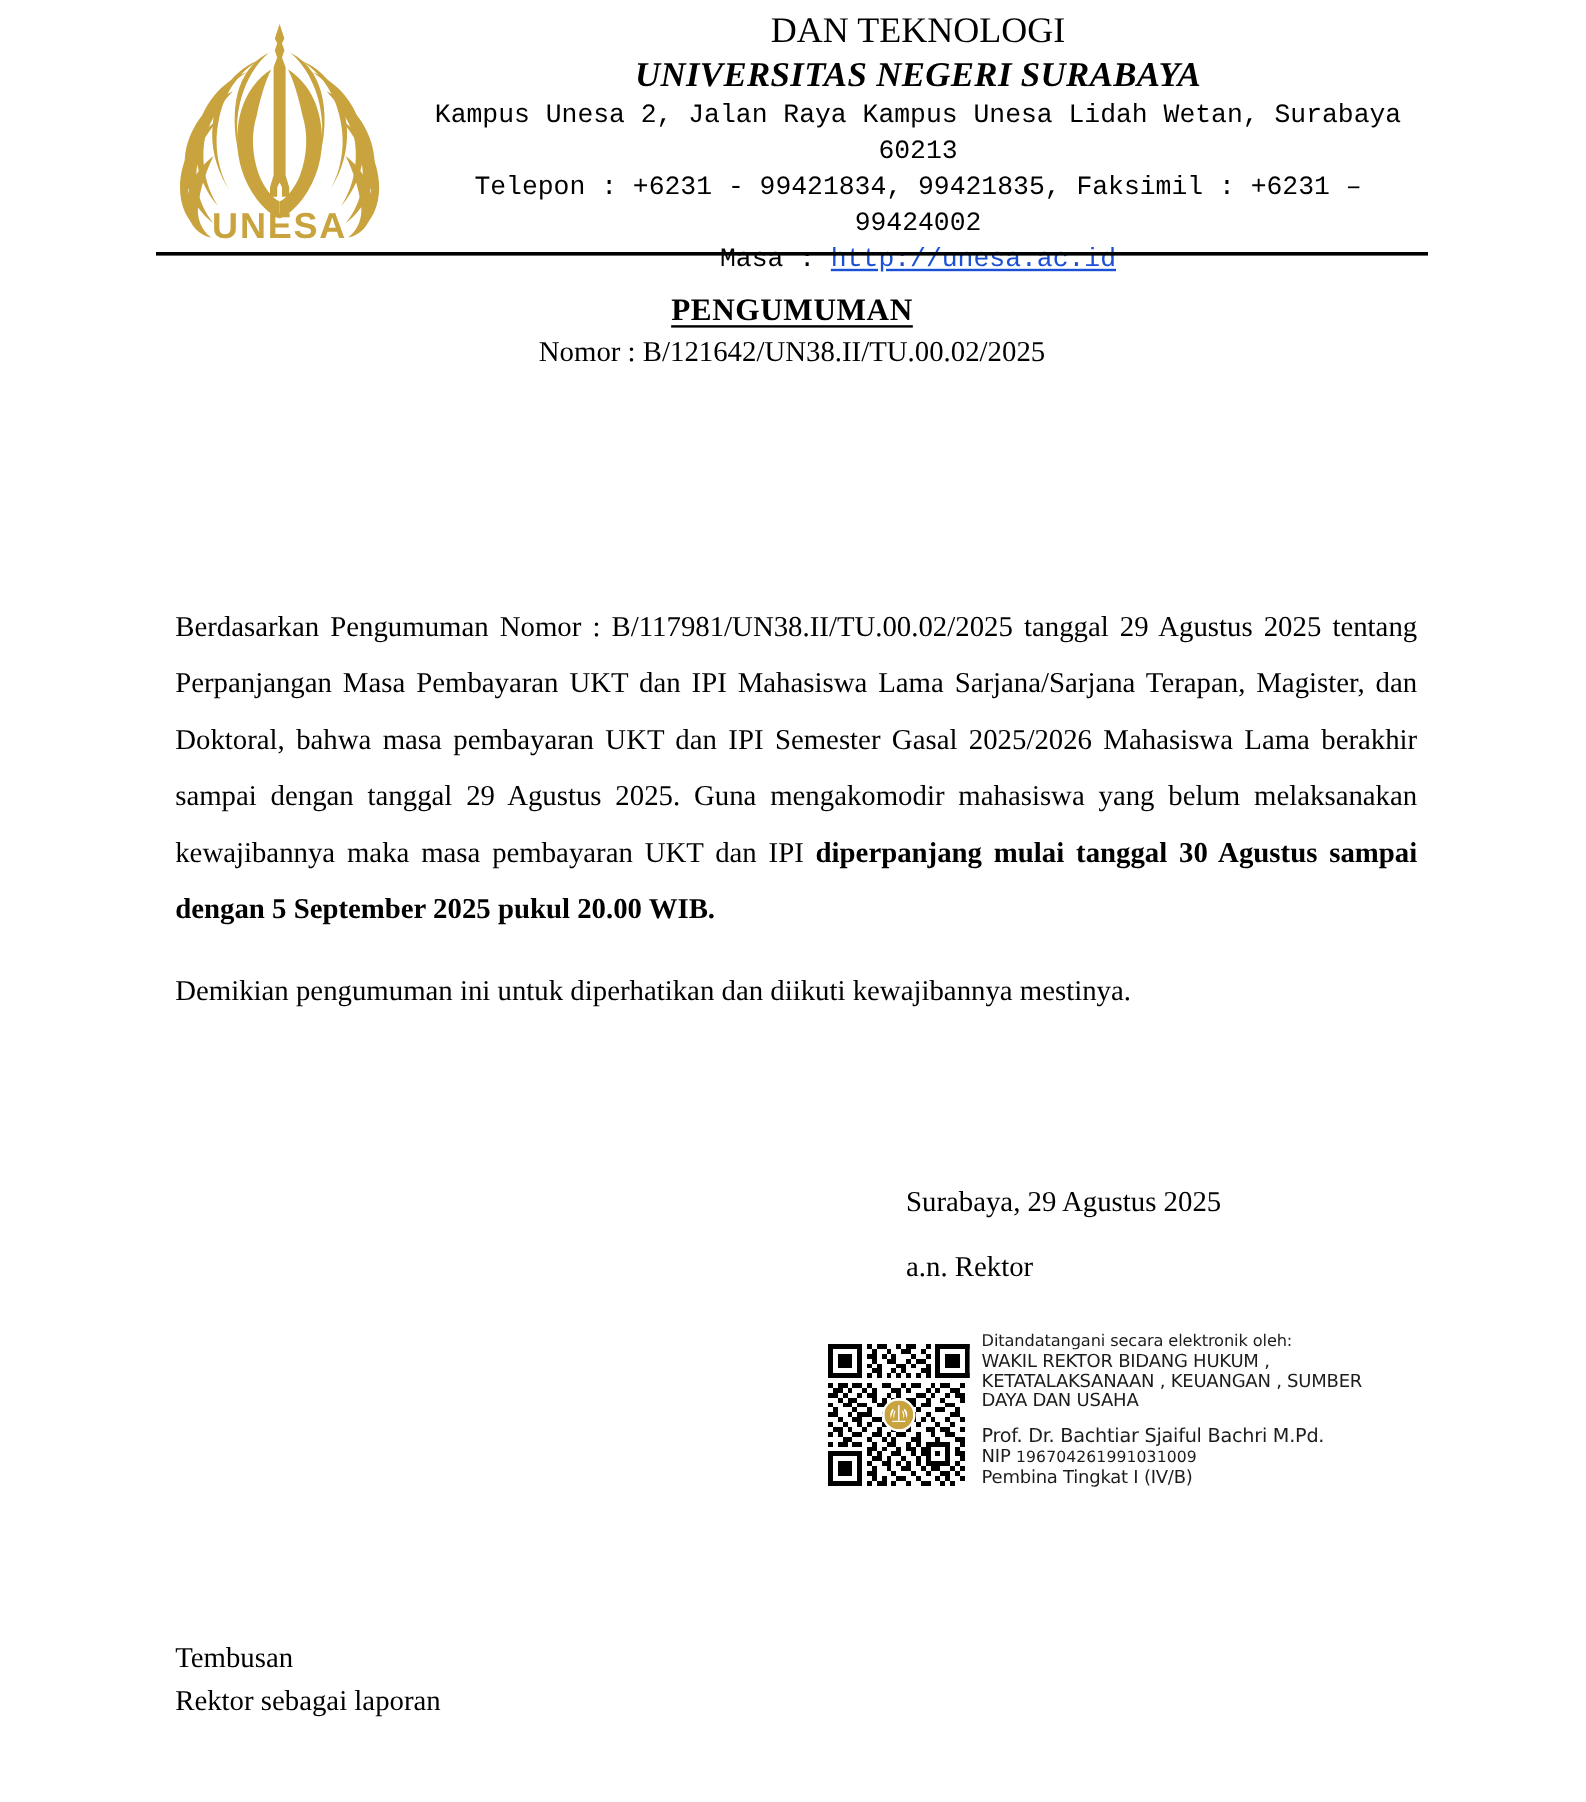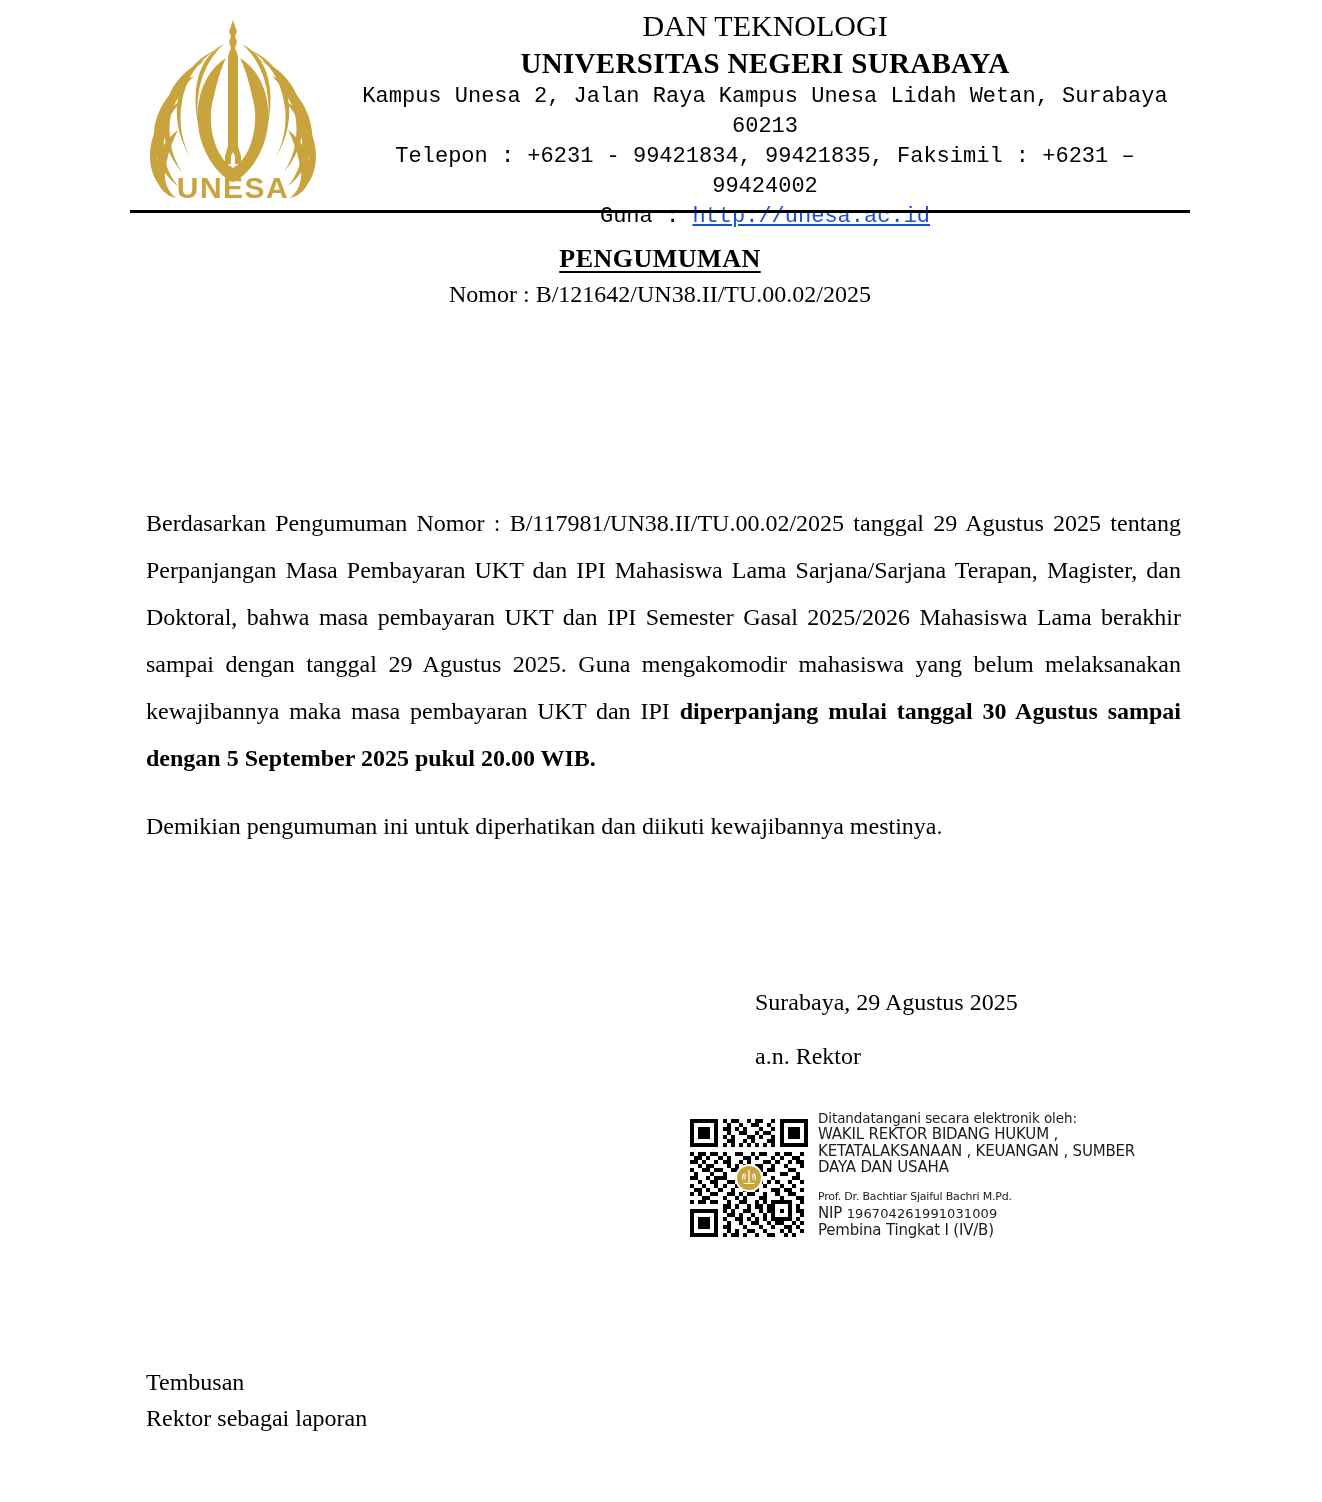--- a/index.html
+++ b/index.html
@@ -57,20 +57,21 @@
   .head-line2 {
     font-size: 30px;
     line-height: 36px;
     font-weight: 400;
   }
   .head-univ {
     font-size: 29px;
     line-height: 38px;
     font-weight: bold;
     letter-spacing: 0.3px;
+    font-style: italic;
   }
   .head-addr {
     font-size: 22px;
     line-height: 30px;
     font-weight: 400;
     font-family: Liberation Mono, monospace;
   }
   .head-web a,
   .head-web .link {
     color: #1a4fd6;
@@ -208,21 +209,21 @@
     font-family: "DejaVu Sans", "Liberation Sans", sans-serif;
     color: #1c1c1c;
   }
   .esign-l1 { font-size: 13.5px; line-height: 16px; letter-spacing: -0.1px; }
   .esign-l2, .esign-l3, .esign-l4 {
     font-size: 15px;
     line-height: 16.5px;
     letter-spacing: -0.2px;
   }
   .esign-gap { height: 12px; }
-  .esign-name { font-size: 11px; line-height: 17px; letter-spacing: -0.2px; }
+  .esign-name { font-size: 16px; line-height: 17px; letter-spacing: -0.2px; }
   .esign-nip { font-size: 15px; line-height: 17px; letter-spacing: -0.2px; }
   .esign-nip .nipnum { font-size: 13px; letter-spacing: 0.1px; }
   .esign-rank { font-size: 15px; line-height: 17px; letter-spacing: -0.2px; }
 
   
   .tembusan {
     position: absolute;
     left: 146px;
     top: 1364px;
     width: 600px;
@@ -283,21 +284,21 @@
 
         <text x="95" y="192" text-anchor="middle" font-family="'Liberation Sans','DejaVu Sans',sans-serif" font-size="30" font-weight="bold" letter-spacing="1.5" fill="#C9A33E">UNESA</text>
       </svg>
     </div>
 
     <div class="head-text">
       <div class="head-line2">DAN TEKNOLOGI</div>
       <div class="head-univ">UNIVERSITAS NEGERI SURABAYA</div>
       <div class="head-addr">Kampus Unesa 2, Jalan Raya Kampus Unesa Lidah Wetan, Surabaya 60213</div>
       <div class="head-addr">Telepon : +6231 - 99421834, 99421835, Faksimil : +6231 – 99424002</div>
-      <div class="head-addr head-web"><span>Guna : </span><span class="link">http://unesa.ac.id</span></div>
+      <div class="head-addr head-web"><span>Masa : </span><span class="link">http://unesa.ac.id</span></div>
     </div>
   </div>
 
   <div class="head-rule"></div>
 
   <div class="title-block">
     <div class="doc-title">PENGUMUMAN</div>
     <div class="doc-number">Nomor : B/121642/UN38.II/TU.00.02/2025</div>
   </div>
 

